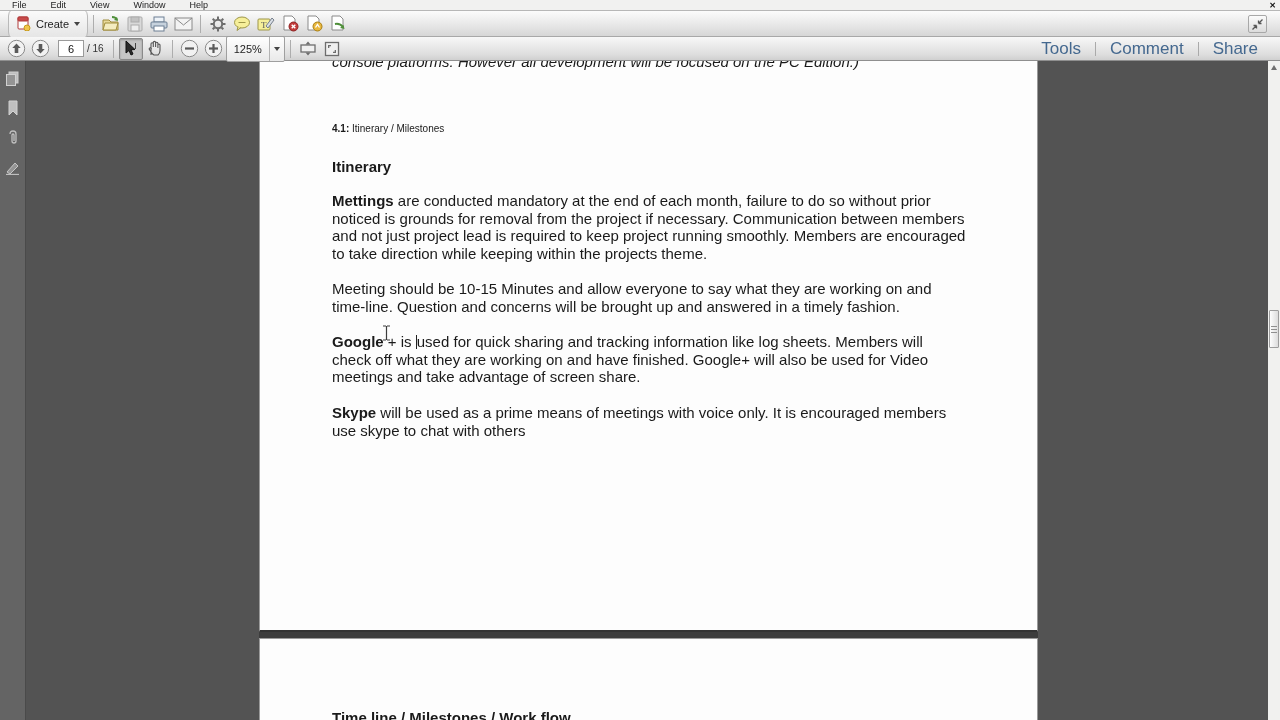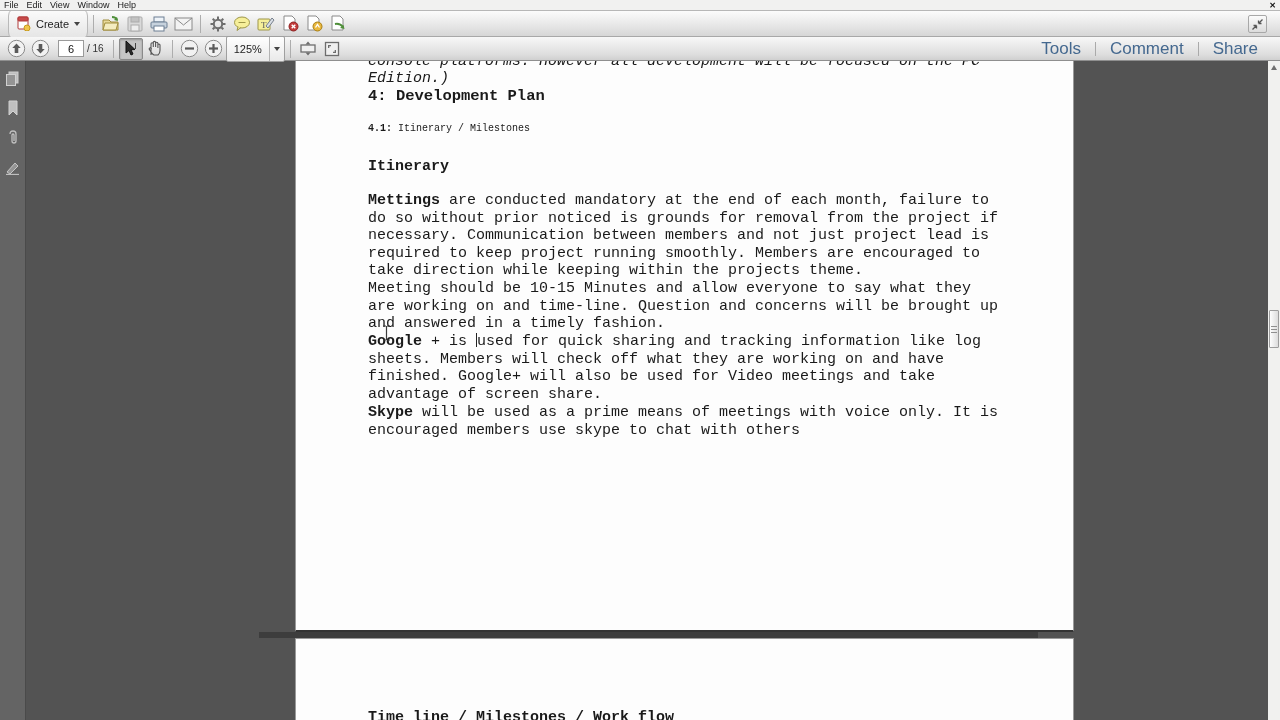--- a/index.html
+++ b/index.html
@@ -3,21 +3,21 @@
 <meta charset="utf-8">
 <style>
   * { margin:0; padding:0; box-sizing:border-box; }
   html,body { width:1280px; height:720px; overflow:hidden; }
   body { font-family:"Liberation Sans", sans-serif; background:#535353; position:relative; }
 
   
   .menubar { position:absolute; left:0; top:0; width:1280px; height:11px;
     background:#f1f1f0; border-bottom:1px solid #b7b7b7; display:flex; align-items:center;
     font-size:9px; color:#222; z-index:30; }
-  .menubar .menu-item { padding:0 4px; height:11px; line-height:11px; cursor:default; }
+  .menubar .menu-item { padding:0 12px; height:11px; line-height:11px; cursor:default; }
   .menubar .win-close { position:absolute; right:4px; top:0; font-size:8px; font-weight:bold; color:#111; line-height:11px; }
 
   
   .toolbar1 { position:absolute; left:0; top:11px; width:1280px; height:26px;
     background:linear-gradient(#fcfcfc,#e2e2e2 70%,#d6d6d6); border-bottom:1px solid #a8a8a8;
     display:flex; align-items:center; z-index:29; }
   .toolbar2 { position:absolute; left:0; top:37px; width:1280px; height:24px;
     background:linear-gradient(#f8f8f8,#dedede 75%,#d0d0d0); border-bottom:1px solid #8f8f8f;
     display:flex; align-items:center; z-index:29; }
   .tb-sep { width:1px; height:18px; background:#adadad; margin:0 5px; }
@@ -50,21 +50,21 @@
   .rail-icon { width:18px; height:18px; display:flex; align-items:center; justify-content:center; opacity:.85; }
 
   
   .canvas { position:absolute; left:27px; top:0; width:1241px; height:659px; overflow:hidden; }
   .page { position:absolute; left:232px; width:779px; background:#fdfdfd;
     border-left:1px solid #9a9a9a; border-right:1px solid #9a9a9a; overflow:hidden; }
   .page1 { top:0; height:571px; border-bottom:2px solid #333; }
   .page-gap { position:absolute; left:232px; top:571px; width:779px; height:6px; background:#3d3d3d; }
   .page2 { top:577px; height:92px; border-top:1px solid #9a9a9a; }
 
-  .doc-text { font-family:Liberation Mono, monospace; color:#1a1a1a;margin-left:36px; }
+  .doc-text { font-family:Liberation Sans, sans-serif; color:#1a1a1a; }
   .p-abs { position:absolute; left:72px; width:634px; }
   .clipped-italic { top:-8px; font-style:italic; font-size:15px; }
   .h-main { top:26px; font-weight:bold; font-size:15.5px; }
   .h-sub { top:62px; font-size:10px; }
   .h-sub b { font-weight:bold; }
   .h-itin { top:97px; font-weight:bold; font-size:15px; }
   .body-par { font-size:15px; line-height:17.6px; }
   .par1 { top:131px; } .par2 { top:219px; } .par3 { top:272px; } .par4 { top:343px; }
   .text-caret { display:inline-block; width:0; height:14px; border-left:1px solid #222; vertical-align:-2px; }
   .p2-heading { top:70px; font-weight:bold; font-size:15px; }
@@ -340,21 +340,20 @@
         <path d="M2 11 L10 2 L13 5 L5 13 z" fill="#9d9d9d" stroke="#d6d6d6"></path>
         <path d="M1 13.5 h13" stroke="#cfcfcf" stroke-width="1.3"></path>
       </svg>
     </span>
   </div>
 
   <div class="canvas">
 
     <div class="page page1 doc-text">
       <div class="p-abs clipped-italic">console platforms. However all development will be focused on the PC Edition.)</div>
-      <div class="p-abs h-main">4: Development Plan</div>
       <div class="p-abs h-sub"><b>4.1:</b><span> Itinerary / Milestones</span></div>
       <div class="p-abs h-itin">Itinerary</div>
 
       <div class="p-abs body-par par1"><b>Mettings</b><span> are conducted mandatory at the end of each month, failure to do so without prior noticed is grounds for removal from the project if necessary. Communication between members and not just project lead is required to keep project running smoothly. Members are encouraged to take direction while keeping within the projects theme.</span></div>
 
       <div class="p-abs body-par par2">Meeting should be 10-15 Minutes and allow everyone to say what they are working on and time-line. Question and concerns will be brought up and answered in a timely fashion.</div>
 
       <div class="p-abs body-par par3"><b>Google</b><span> + is </span><span class="text-caret"></span><span>used for quick sharing and tracking information like log sheets. Members will check off what they are working on and have finished.  Google+ will also be used for Video meetings and take advantage of screen share.</span></div>
 
       <div class="p-abs body-par par4"><b>Skype</b><span> will be used as a prime means of meetings with voice only. It is encouraged members use skype to chat with others</span></div>

